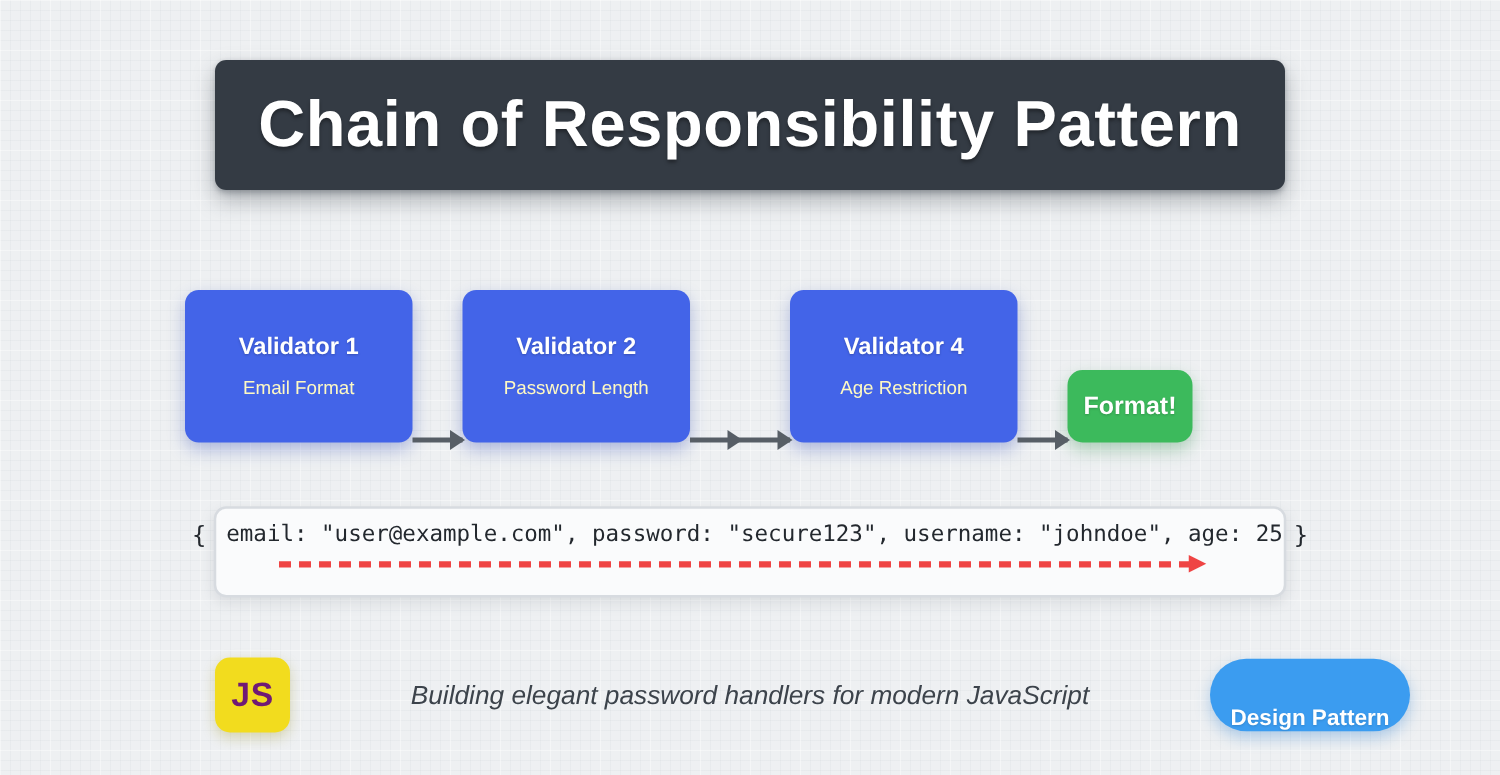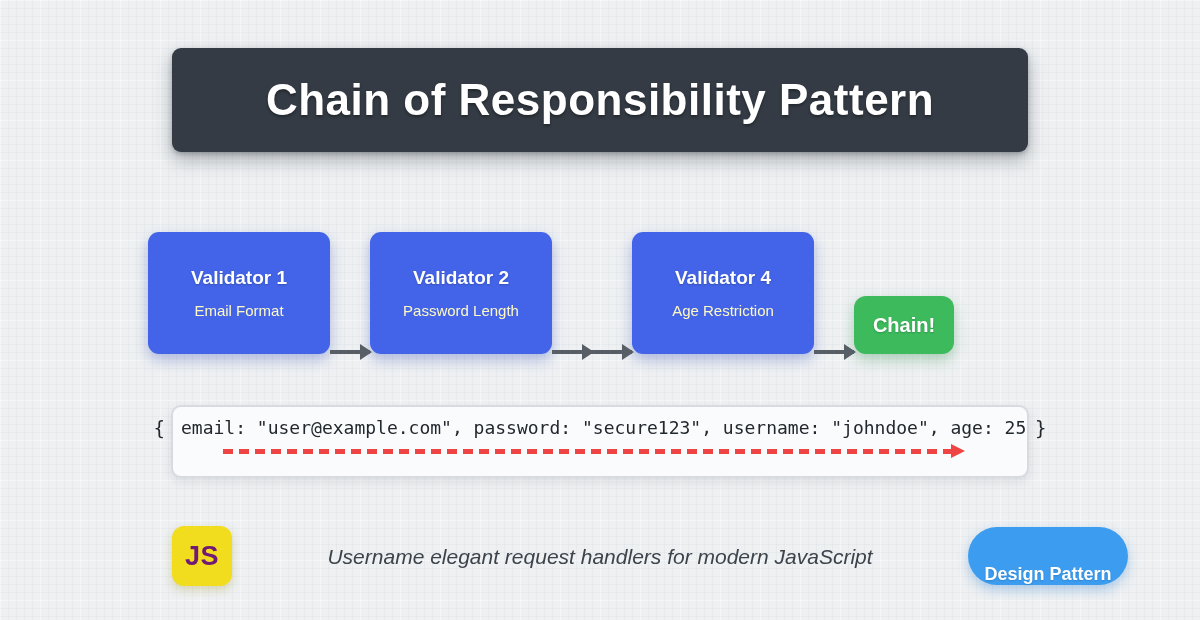--- a/index.html
+++ b/index.html
@@ -22,21 +22,21 @@
   }
 
   
   .title-box{
     position:absolute; left:172px; top:48px; width:856px; height:104px;
     background:#343b44; border-radius:9px;
     display:flex; align-items:center; justify-content:center;
     box-shadow:0 8px 18px rgba(40,48,58,.35), 0 2px 4px rgba(40,48,58,.25);
   }
   .title-box h1{
-    color:#ffffff; font-size:44px; font-weight:bold; letter-spacing:.5px;
+    color:#ffffff; font-size:52px; font-weight:bold; letter-spacing:.5px;
     text-shadow:0 2px 3px rgba(0,0,0,.35);
     white-space:nowrap;
   }
 
   
   .flow-row{
     position:absolute; left:148px; top:232px; height:122px;
     display:flex; align-items:flex-end;
   }
   .validator{
@@ -157,37 +157,37 @@
     <div class="flow-arrow"></div>
 
     <div class="validator">
       <div class="v-title">Validator 4</div>
       <div class="v-sub">Age Restriction</div>
     </div>
 
     <div class="flow-arrow"></div>
 
     <div class="valid-box">
-      <span>Chain!</span>
+      <span>Format!</span>
     </div>
 
   </div>
 
   <div class="request-row">
     <span class="brace open">{</span>
     <div class="request-box">
       <div class="request-code">email: "user@example.com", password: "secure123", username: "johndoe", age: 25</div>
       <div class="dash-arrow"></div>
     </div>
     <span class="brace close">}</span>
   </div>
 
   <div class="js-badge">
     <span>JS</span>
   </div>
 
-  <div class="tagline">Username elegant request handlers for modern JavaScript</div>
+  <div class="tagline">Building elegant password handlers for modern JavaScript</div>
 
   <button class="pill">
     <span>Design Pattern</span>
   </button>
 
 </div>
 
 </body></html>

